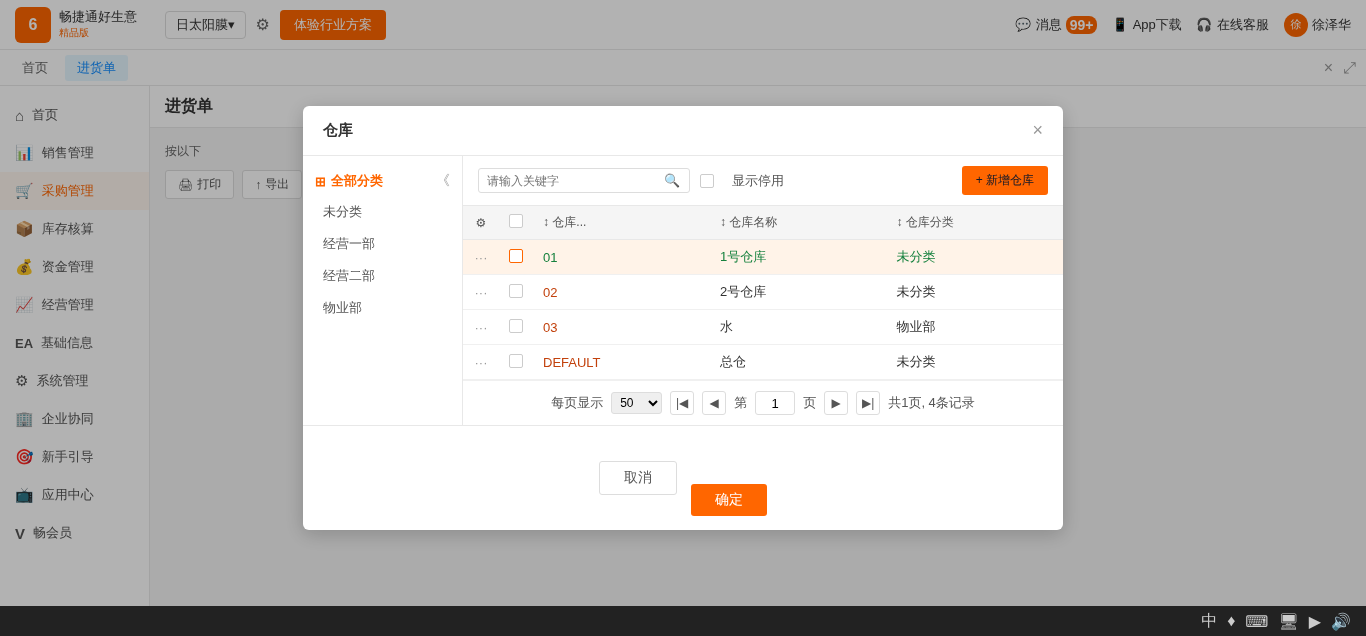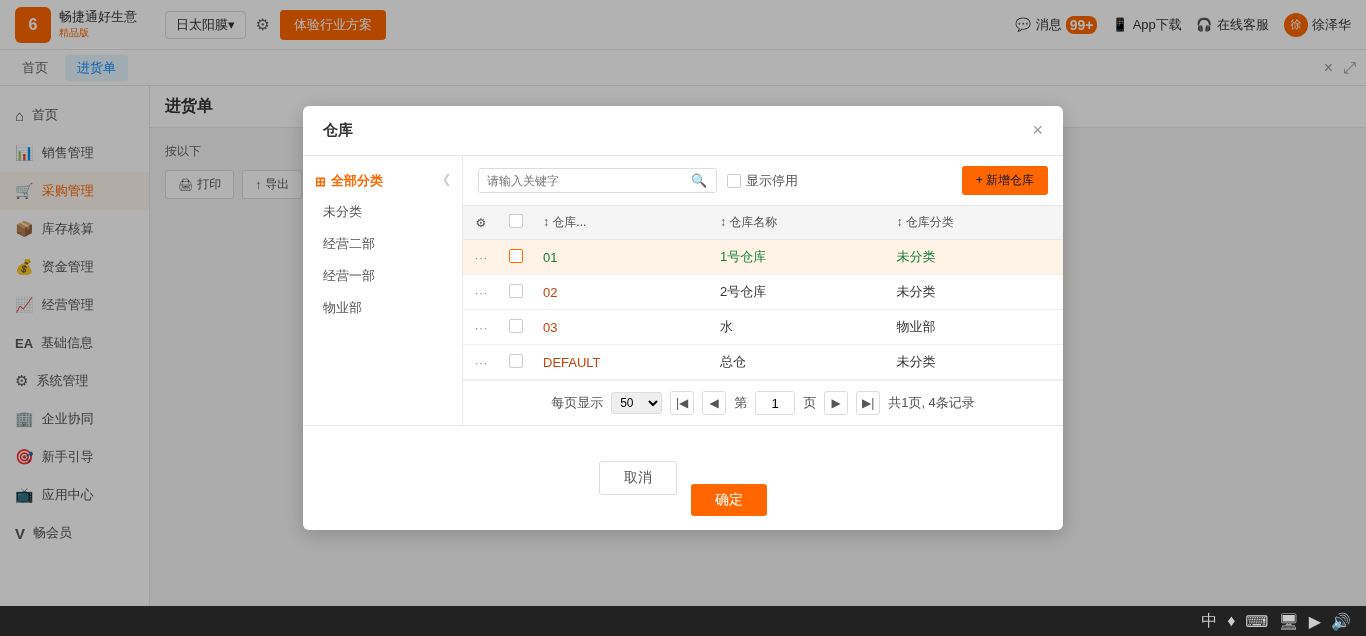--- a/index.html
+++ b/index.html
@@ -149,29 +149,29 @@
 
     
     .content-panel { flex: 1; display: flex; flex-direction: column; overflow: hidden; }
     .content-toolbar {
       display: flex; align-items: center; gap: 10px;
       padding: 10px 15px; border-bottom: 1px solid #e8e8e8;
     }
     .search-input-wrap {
       display: flex; align-items: center;
       border: 1px solid #ddd; border-radius: 3px; padding: 4px 8px;
-      background: #fff; width: 239px;
+      background: #fff; width: 212px;
     }
     .search-input-wrap input {
       border: none; outline: none; font-size: 12px; flex: 1; color: #333;
       background: transparent;
     }
     .search-icon { color: #999; cursor: pointer; }
     .show-disabled {
-      display: flex; align-items: center; gap: 5px; color: #555; font-size: 13px;
+      display: flex; align-items: center; gap: 18px; color: #555; font-size: 13px;
     }
     .checkbox-square {
       width: 14px; height: 14px; border: 1px solid #ccc; border-radius: 2px;
       background: #fff; display: inline-block;
     }
     .add-btn {
       margin-left: auto; background: #f60; color: #0f172a; border: none;
       border-radius: 3px; padding: 6px 14px; cursor: pointer; font-size: 12px;
     }
 
@@ -375,22 +375,22 @@
 
       <div class="category-panel">
         <div class="category-header">
           <div class="category-title">
             <span>⊞</span>
             <span>全部分类</span>
           </div>
           <span class="category-collapse">《</span>
         </div>
         <div class="category-item">未分类</div>
+        <div class="category-item">经营一部</div>
         <div class="category-item">经营二部</div>
-        <div class="category-item">经营一部</div>
         <div class="category-item">物业部</div>
       </div>
 
       <div class="content-panel">
 
         <div class="content-toolbar">
           <div class="search-input-wrap">
             <input type="text" placeholder="请输入关键字" style="">
             <span class="search-icon">🔍</span>
           </div>

